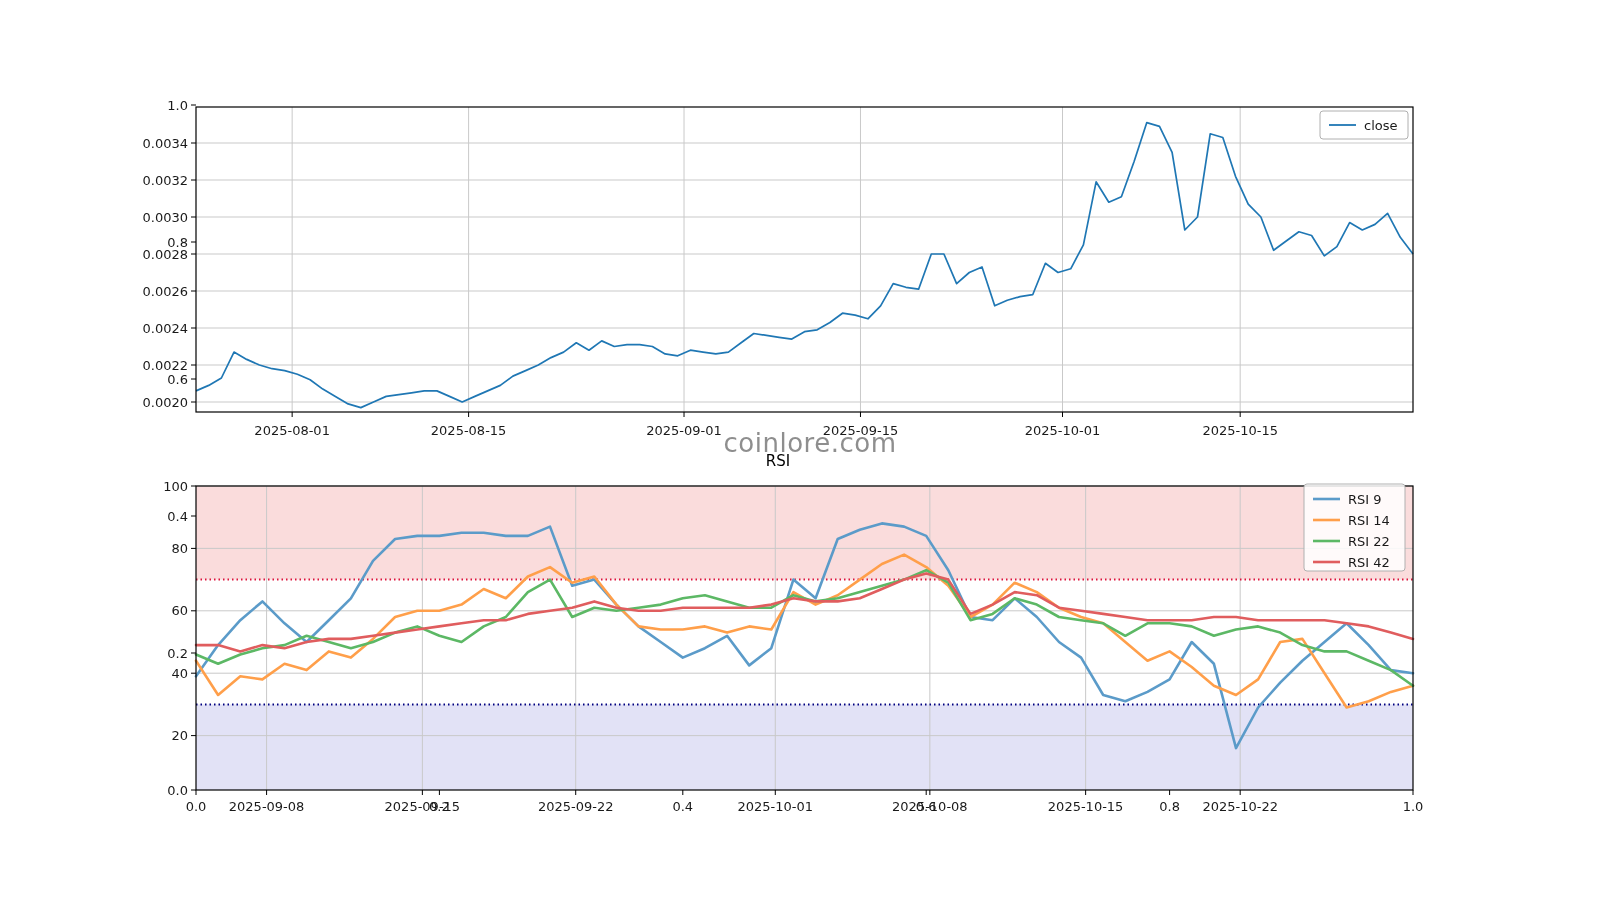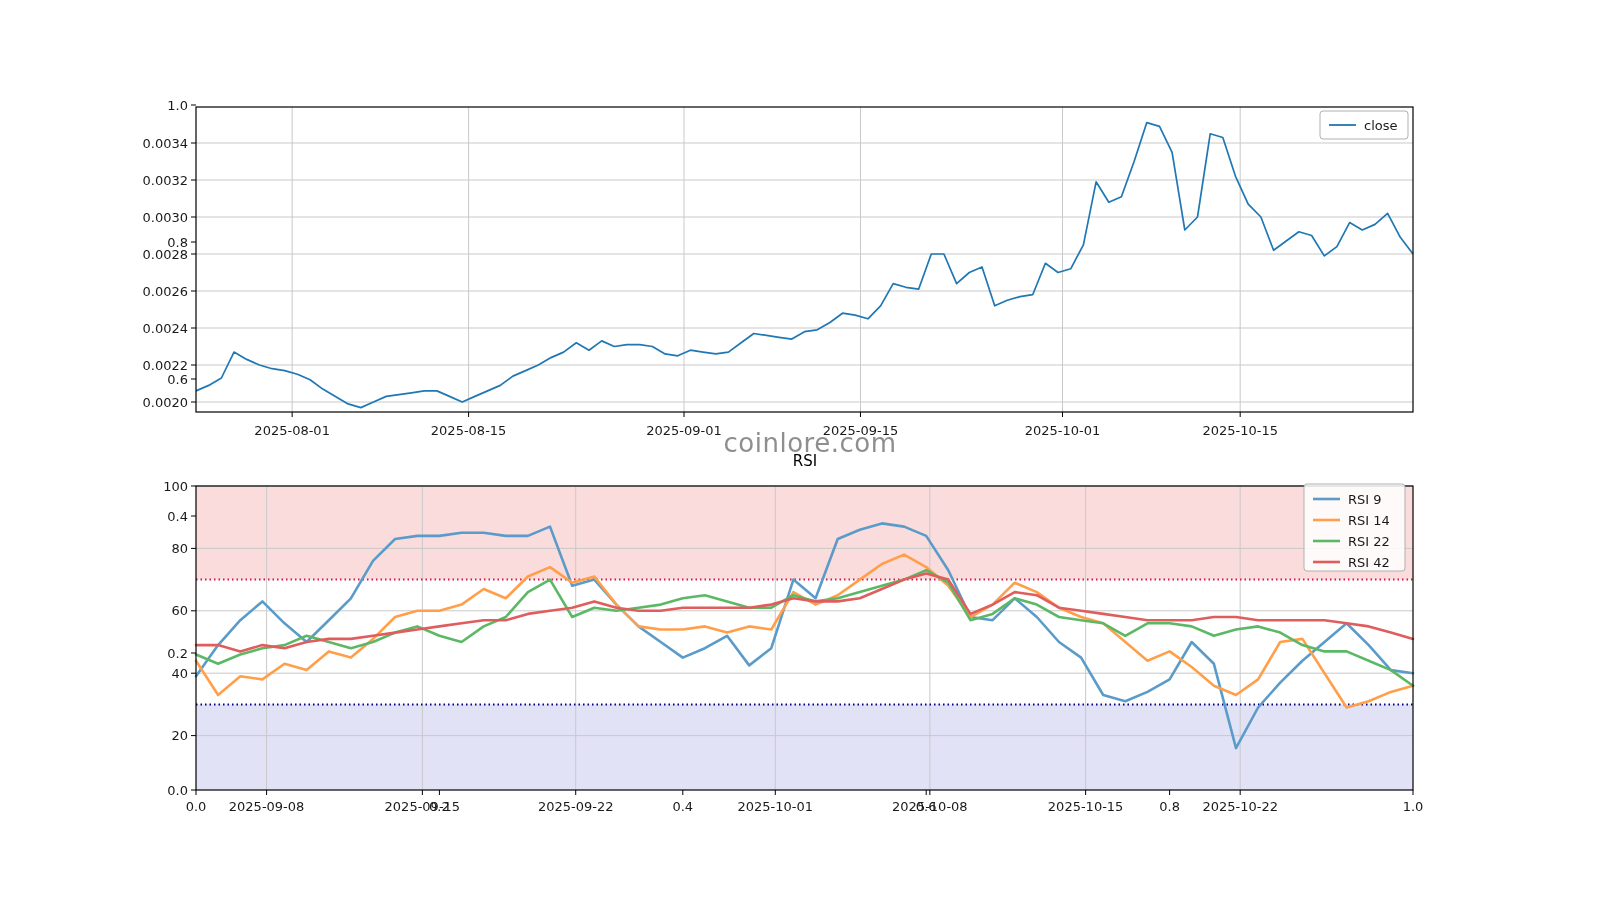--- a/index.html
+++ b/index.html
@@ -1,20 +1,20 @@
 <!DOCTYPE html>
 <html><head>
 <meta charset="utf-8">
 <style>
   html,body{margin:0;padding:0;background:#ffffff;}
   .fig{position:relative;width:1600px;height:900px;background:#ffffff;
        font-family:"DejaVu Sans","Liberation Sans",sans-serif;overflow:hidden;}
   .watermark{position:absolute;left:700px;top:428px;width:220px;text-align:center;
        font-size:26px;color:#7b7b7b;opacity:.85;letter-spacing:.5px;}
-  .rsi-title{position:absolute;left:705px;top:452px;width:200px;text-align:center;
+  .rsi-title{position:absolute;left:678px;top:452px;width:200px;text-align:center;
        font-size:15px;color:#000;}
   svg text{fill:#1a1a1a;font-family:"DejaVu Sans","Liberation Sans",sans-serif;}
 </style>
 </head>
 <body>
 
 <div class="fig">
   <svg id="chart" width="1600" height="900">
       <g>
         <line x1="196" y1="402" x2="1413" y2="402" stroke="#c9c9c9" stroke-width="1"></line>

